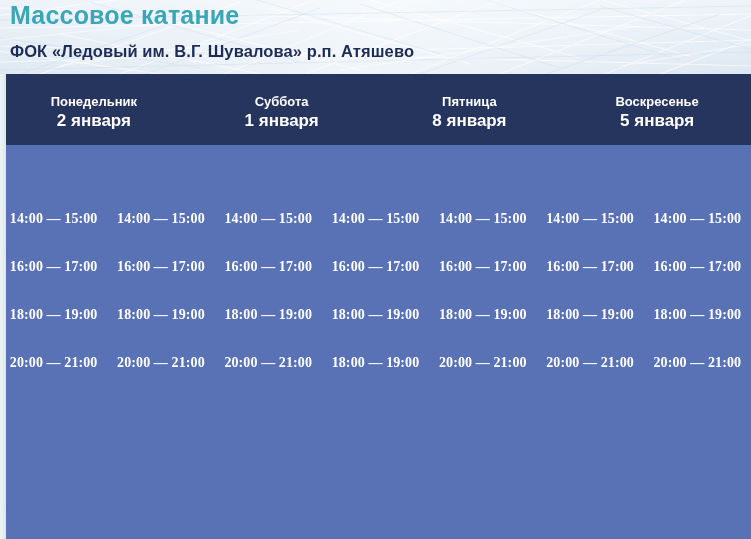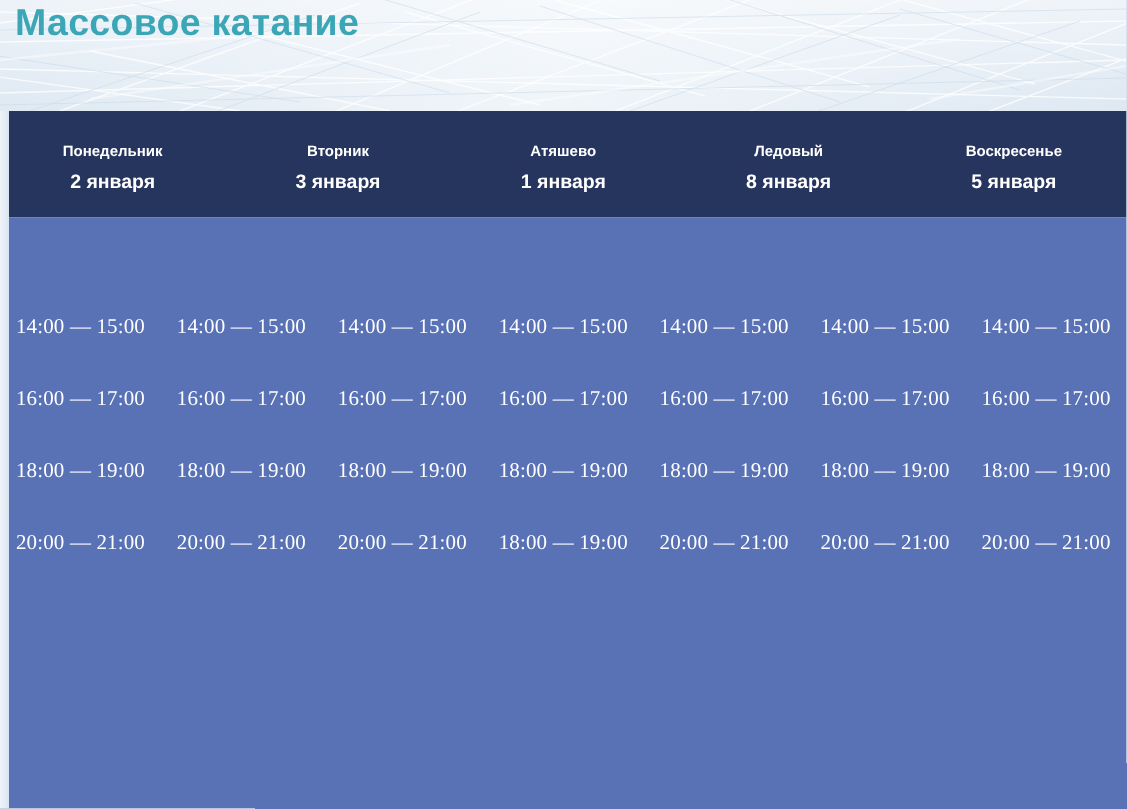--- a/index.html
+++ b/index.html
@@ -74,27 +74,27 @@
   .day-cell {
     flex:1 1 0;
     display:flex;
     flex-direction:column;
     align-items:center;
     justify-content:center;
     color:#ffffff;
     padding-top:2px;
   }
   .day-name {
-    font-size:10px;
+    font-size:13px;
     font-weight:bold;
     line-height:19px;
     white-space:nowrap;
   }
   .day-date {
-    font-size:13px;
+    font-size:17px;
     font-weight:bold;
     line-height:19px;
     white-space:nowrap;
   }
 
   
   .schedule-body {
     position:absolute;
     left:0; top:145px;
     width:751px; height:394px;
@@ -114,21 +114,21 @@
   }
   .slot-row:first-child { margin-top:50px; }
   .slot-cell {
     flex:1 1 0;
     display:flex;
     align-items:center;
     justify-content:center;
     color:#ffffff;
     font-family:"Liberation Serif", serif;
     font-size:14px;
-    font-weight:normal;
+    font-weight:bold;
     white-space:nowrap;
     letter-spacing:.1px;
   }
 </style>
 </head>
 <body>
 
 <div id="page">
 
   <div class="ice-header">
@@ -171,37 +171,34 @@
       </g>
       <g stroke="#ffffff" stroke-width="1.6" fill="none" opacity="0.5">
         <path d="M60 66 L300 30"></path>
           <path d="M340 70 L640 26"></path>
         <path d="M0 40 L180 22"></path>
           <path d="M620 66 L751 44"></path>
       </g>
     </svg>
 
     <div class="title-main">Массовое катание</div>
+    <div class="title-sub">ФОК «Ледовый им. В.Г. Шувалова» р.п. Атяшево</div>
   </div>
 
   <div class="day-band">
     <div class="day-cell">
       <span class="day-name">Понедельник</span>
       <span class="day-date">2 января</span>
     </div>
     <div class="day-cell">
-      <span class="day-name">Вторник</span>
-      <span class="day-date">3 января</span>
-    </div>
-    <div class="day-cell">
-      <span class="day-name">Атяшево</span>
+      <span class="day-name">Суббота</span>
       <span class="day-date">1 января</span>
     </div>
     <div class="day-cell">
-      <span class="day-name">Ледовый</span>
+      <span class="day-name">Пятница</span>
       <span class="day-date">8 января</span>
     </div>
     <div class="day-cell">
       <span class="day-name">Воскресенье</span>
       <span class="day-date">5 января</span>
     </div>
   </div>
 
   <div class="schedule-body">
     <div class="slot-grid">

